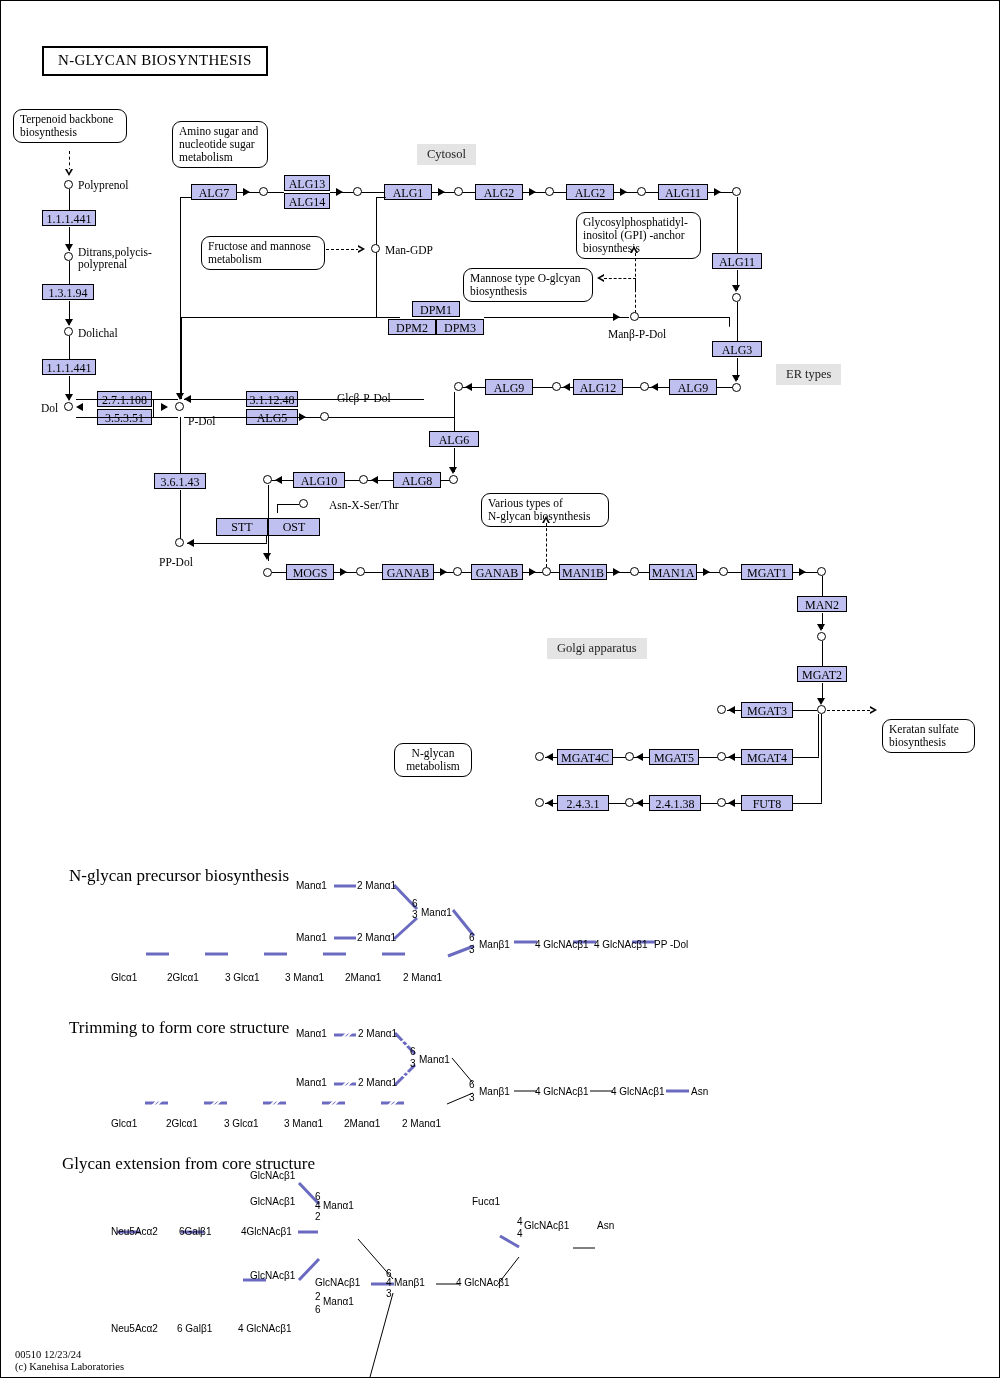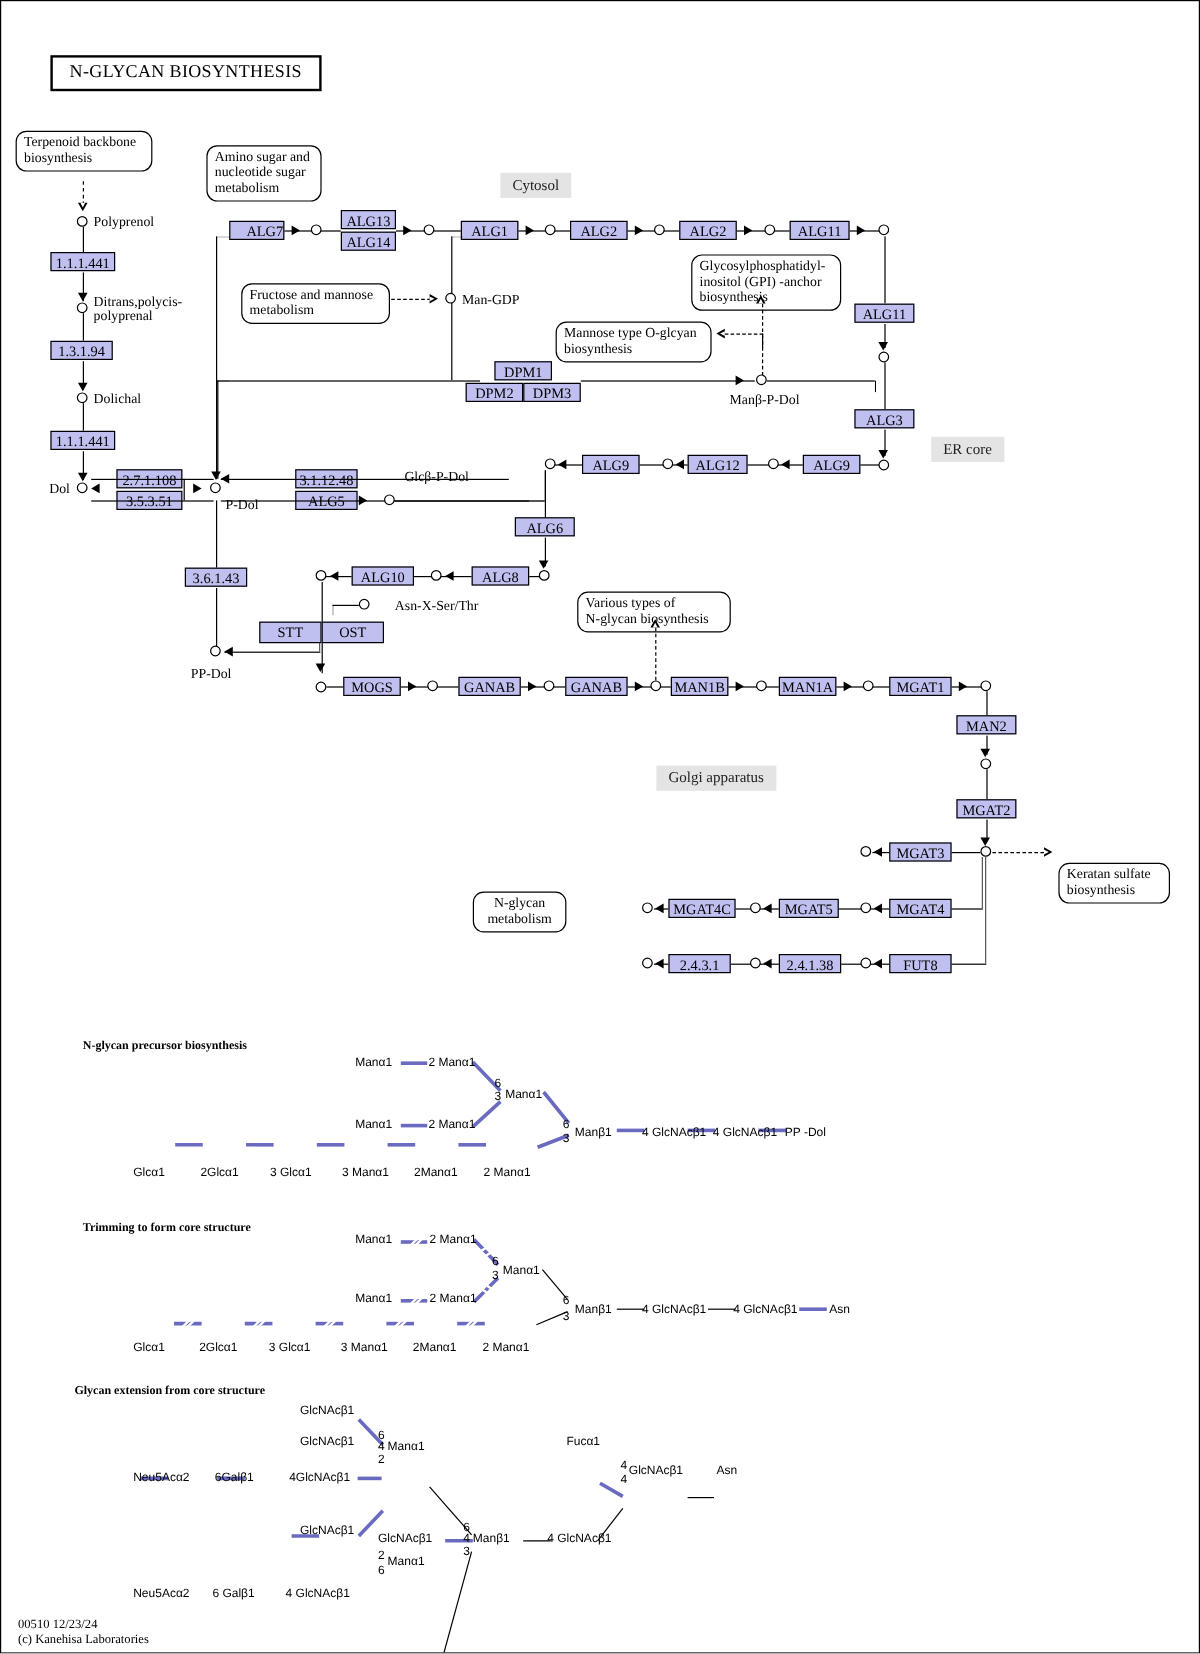--- a/index.html
+++ b/index.html
@@ -63,21 +63,21 @@
   
   .hol{position:absolute;width:0;height:0;z-index:5;}
   .hol-d{border-left:4.5px solid transparent;border-right:4.5px solid transparent;border-top:7px solid #000;}
   .hol-u{border-left:4.5px solid transparent;border-right:4.5px solid transparent;border-bottom:7px solid #000;}
   .hol-r{border-top:4.5px solid transparent;border-bottom:4.5px solid transparent;border-left:7px solid #000;}
   .hol-l{border-top:4.5px solid transparent;border-bottom:4.5px solid transparent;border-right:7px solid #000;}
   .hol-inner{position:absolute;width:0;height:0;z-index:6;}
   
   .sect-title{
     position:absolute;font-family:"Liberation Serif",serif;
-    font-weight:bold;font-size:10px;color:#000;white-space:nowrap;
+    font-weight:normal;font-size:17px;color:#000;white-space:nowrap;
   }
   .gly{
     position:absolute;font-family:"Liberation Sans",sans-serif;
     font-size:10px;color:#000;white-space:nowrap;line-height:11px;
   }
   .glynum{
     position:absolute;font-family:"Liberation Sans",sans-serif;
     font-size:10px;color:#000;white-space:nowrap;line-height:10px;
   }
   .bondsvg{position:absolute;overflow:visible;}
@@ -89,21 +89,21 @@
   }
 </style>
 </head>
 <body>
 
 <div id="page">
 
   <div id="map-title">N-GLYCAN  BIOSYNTHESIS</div>
 
   <div class="compartment" style="left:416px;top:143px;">Cytosol</div>
-  <div class="compartment" style="left:775px;top:363px;">ER core</div>
+  <div class="compartment" style="left:775px;top:363px;">ER types</div>
   <div class="compartment" style="left:546px;top:637px;">Golgi apparatus</div>
 
   <div class="maplink" style="left:12px;top:108px;width:114px;">
     <div>Terpenoid backbone</div>
     <div>biosynthesis</div>
   </div>
 
   <div class="maplink" style="left:171px;top:120px;width:96px;">
     <div>Amino sugar and</div>
     <div>nucleotide sugar</div>
@@ -192,21 +192,21 @@
   <div class="hline" style="left:183px;top:416px;width:270px;"></div>
   <div class="ar ar-l" style="left:183px;top:394px;"></div>
   <div class="ar ar-r" style="left:298px;top:412px;"></div>
   <div class="lbl" style="left:336px;top:391px;">Glcβ-P-Dol</div>
   <div class="cpd" style="left:319px;top:411px;"></div>
 
   <div class="hline" style="left:328px;top:416px;width:112px;"></div>
   <div class="vline" style="left:453px;top:391px;height:25px;"></div>
   <div class="hline" style="left:440px;top:416px;width:14px;border-top-right-radius:8px;"></div>
 
-  <div class="ez" style="left:190px;top:183px;width:46px;text-align:right;">ALG7</div>
+  <div class="ez" style="left:190px;top:183px;width:46px;">ALG7</div>
   <div class="ez" style="left:283px;top:174px;width:46px;">ALG13</div>
   <div class="ez" style="left:283px;top:192px;width:46px;">ALG14</div>
   <div class="ez" style="left:383px;top:183px;width:48px;">ALG1</div>
   <div class="ez" style="left:474px;top:183px;width:48px;">ALG2</div>
   <div class="ez" style="left:565px;top:183px;width:48px;">ALG2</div>
   <div class="ez" style="left:657px;top:183px;width:50px;">ALG11</div>
 
   <div class="hline" style="left:236px;top:191px;width:47px;"></div>
   <div class="hline" style="left:329px;top:191px;width:54px;"></div>
   <div class="hline" style="left:431px;top:191px;width:43px;"></div>

